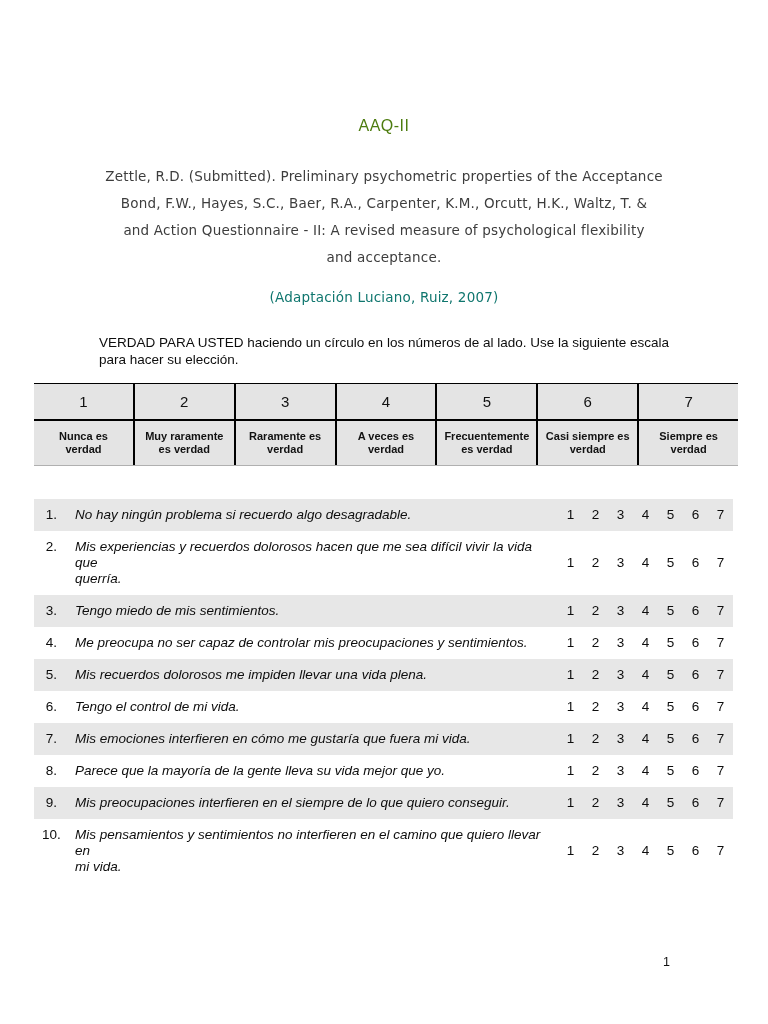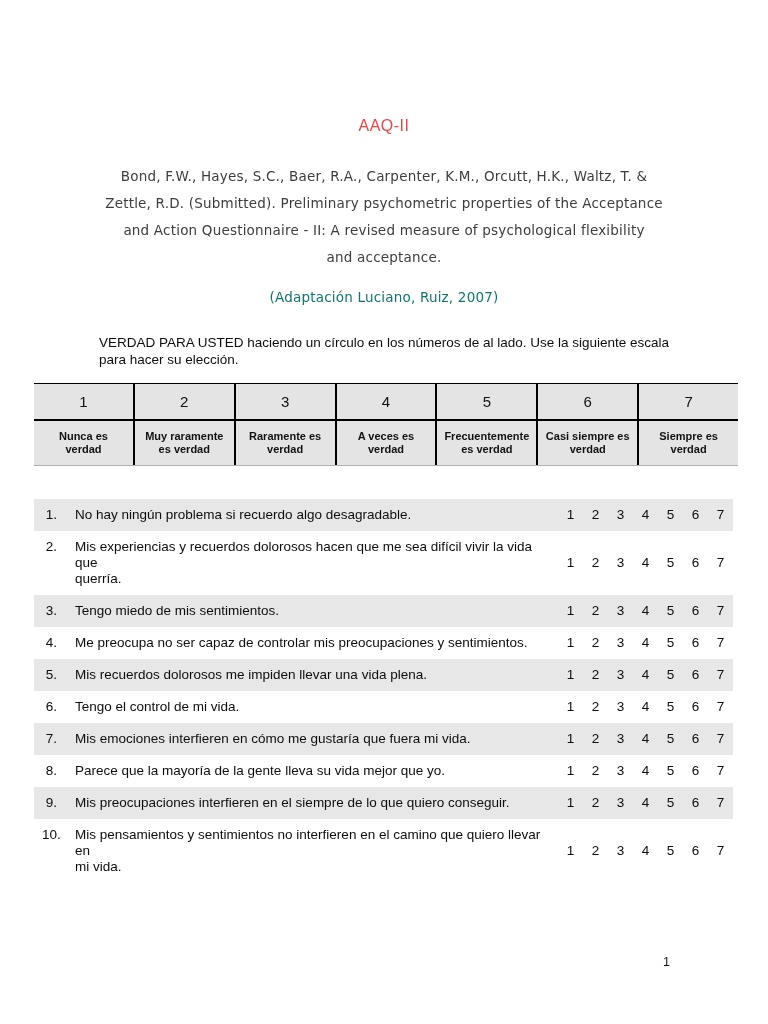--- a/index.html
+++ b/index.html
@@ -1,21 +1,21 @@
 <!DOCTYPE html>
 <html><head>
 <meta charset="utf-8">
 <style>
   html,body { margin:0; padding:0; background:#fff; }
   .page {
     position:relative; width:768px; height:1024px; background:#ffffff;
     font-family:"Liberation Sans", sans-serif; overflow:hidden;
   }
   .title {
-    padding-top:117px; text-align:center; font-size:16px; color:#ef4444;
+    padding-top:117px; text-align:center; font-size:16px; color:#4d7c0f;
     letter-spacing:0.5px;
   }
   .citation {
     margin-top:28px; text-align:center;
     font-family:"DejaVu Sans", sans-serif; font-size:13.5px; line-height:27px;
     color:#3d3d3d; letter-spacing:0.2px;
   }
   .adaptation {
     margin-top:18px; text-align:center;
     font-family:"DejaVu Sans", sans-serif; font-size:13.5px; color:#0f766e;
@@ -41,35 +41,35 @@
     white-space:pre-line;
     font-weight:bold;
   }
   .items { margin:33px 0 0 34px; width:699px; }
   .item-row {
     display:flex; align-items:center; padding-left:8px;
     font-size:13.5px; line-height:16px; color:#0d0d0d;
   }
   .item-row.shaded { background:#e7e7e7; }
   .item-num { width:15px; text-align:right; align-self:flex-start; padding-top:8px; }
-  .item-text { flex:1; margin-left:18px; padding:8px 0; white-space:pre-line; }
+  .item-text { flex:1; margin-left:18px; padding:8px 0; white-space:pre-line;font-style:italic; }
   .item-ratings { display:flex; }
   .item-ratings span { width:25px; text-align:center; }
   .pageno { position:absolute; left:663px; top:955px; font-size:12.5px; color:#111; }
 </style>
 </head>
 <body>
 
 <div class="page">
 
   <div class="title">AAQ-II</div>
 
   <div class="citation">
+      <div>Zettle, R.D. (Submitted). Preliminary psychometric properties of the Acceptance</div>
       <div>Bond, F.W., Hayes, S.C., Baer, R.A., Carpenter, K.M., Orcutt, H.K., Waltz, T. &amp;</div>
-      <div>Zettle, R.D. (Submitted). Preliminary psychometric properties of the Acceptance</div>
       <div>and Action Questionnaire - II: A revised measure of psychological flexibility</div>
       <div>and acceptance.</div>
     </div>
 
   <div class="adaptation">(Adaptación Luciano, Ruiz, 2007)</div>
 
   <div class="instructions">
       <div>VERDAD PARA USTED haciendo un círculo en los números de al lado. Use la siguiente escala</div>
       <div>para hacer su elección.</div>
     </div>

